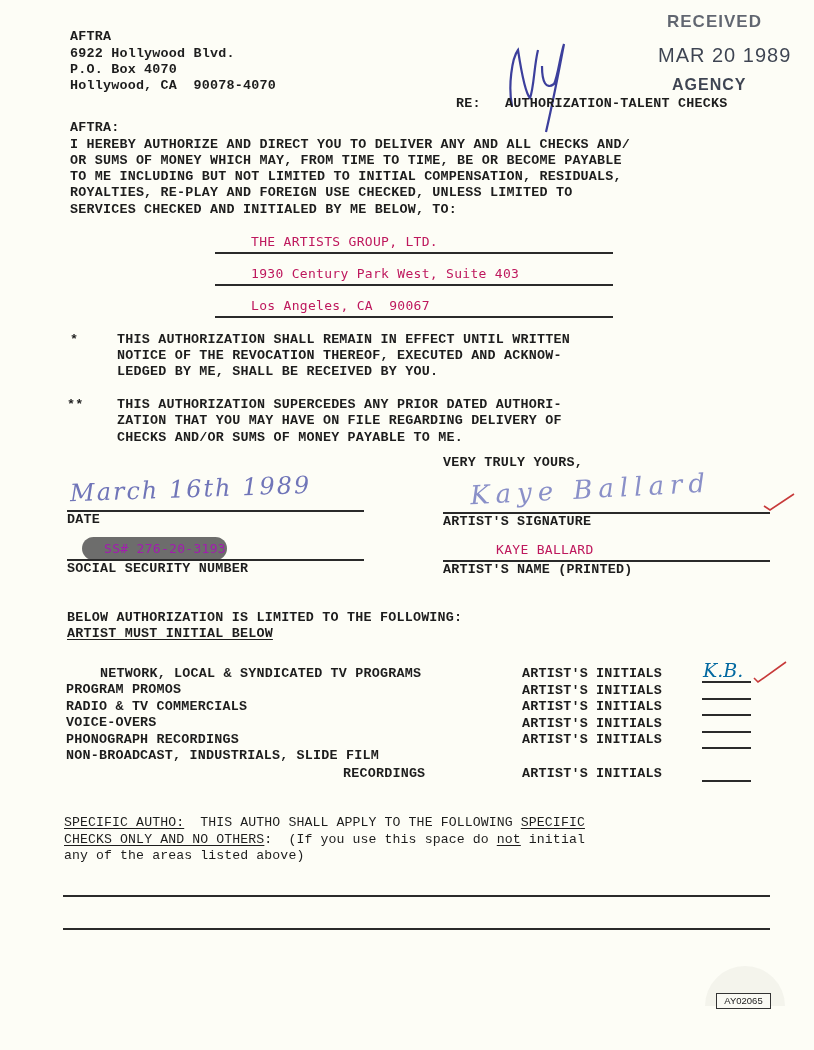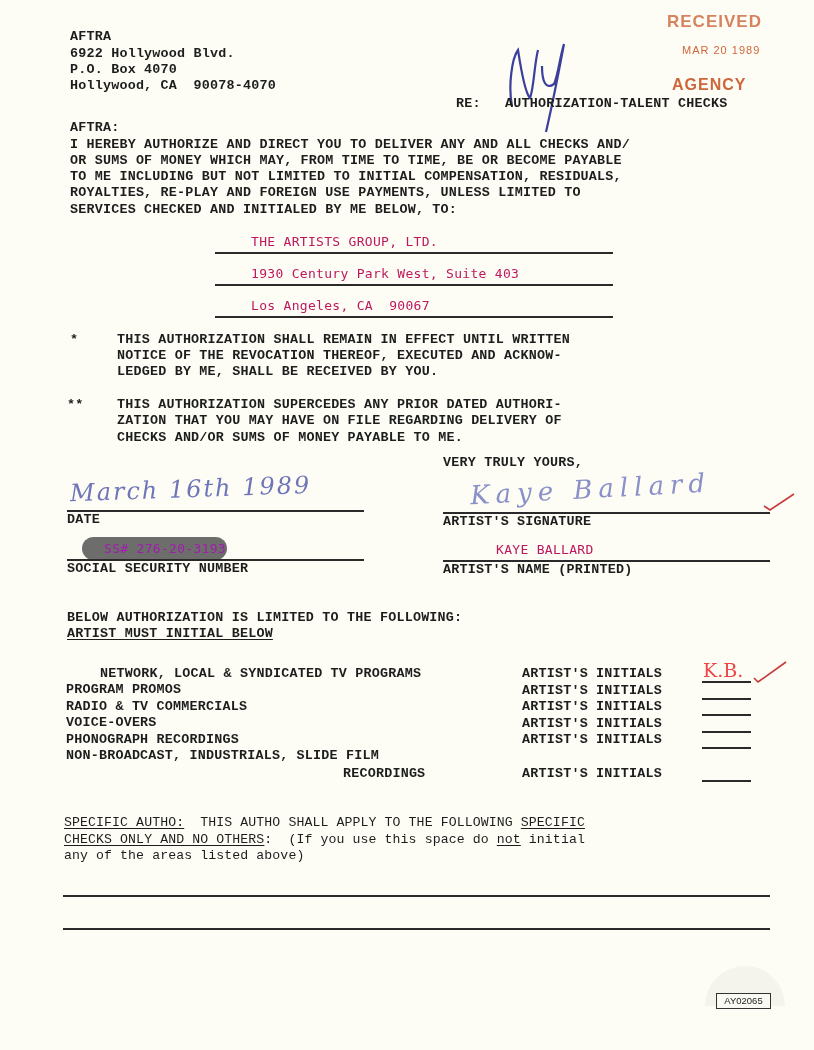--- a/index.html
+++ b/index.html
@@ -7,54 +7,54 @@
       width: 814px; height: 1050px;
       background: #fdfdf6;
       position: relative; overflow: hidden;
       color: #1d1d1d;
     }
     .serif { font-family: "Liberation Mono", "DejaVu Sans Mono", monospace; font-weight: bold; font-size: 13.4px; letter-spacing: 0.2px; }
     .narrow { font-family: "Liberation Mono", "DejaVu Sans Mono", monospace; font-size: 13.2px; letter-spacing: 0.1px; }
     .sans-type { font-family: "DejaVu Sans Mono", monospace; font-size: 13px; color: #be185d; letter-spacing: 0.3px; }
     .abs { position: absolute; white-space: pre; }
     .line { position: absolute; height: 1.5px; background: #2a2a2a; }
-    .stamp { position: absolute; font-family: "Liberation Sans", sans-serif; color: #c2410c; letter-spacing: 1px; }
+    .stamp { position: absolute; font-family: "Liberation Sans", sans-serif; color: #0f172a; letter-spacing: 1px; }
     .hand { position: absolute; }
     .u { text-decoration: underline; text-underline-offset: 2px; }
   </style>
 </head>
 <body>
 
 <div>
   <div class="abs serif" style="left:70px;top:29px;">AFTRA</div>
   <div class="abs serif" style="left:70px;top:46px;">6922 Hollywood Blvd.</div>
   <div class="abs serif" style="left:70px;top:62px;">P.O. Box 4070</div>
   <div class="abs serif" style="left:70px;top:78px;">Hollywood, CA  90078-4070</div>
 </div>
 
 <div>
   <div class="stamp" style="left:667px;top:12px;font-size:17px;font-weight:bold;opacity:0.65;">RECEIVED</div>
-  <div class="stamp" style="left:682px;top:44px;font-size:11px;opacity:0.8;">MAR 20 1989</div>
+  <div class="stamp" style="left:658px;top:44px;font-size:20px;opacity:0.8;">MAR 20 1989</div>
   <div class="stamp" style="left:672px;top:76px;font-size:16px;font-weight:bold;opacity:0.8;">AGENCY</div>
 </div>
 
 <svg class="hand" style="left:498px;top:36px;" width="80" height="100">
   <path d="M14 70 C10 50, 14 22, 20 14 C24 40, 28 58, 32 62 C36 52, 36 30, 40 14" stroke="#3c3f9c" stroke-width="2.2" fill="none"></path>
   <path d="M44 30 C44 46, 48 54, 56 48 C60 40, 62 20, 66 8 C60 40, 54 70, 48 96" stroke="#3c3f9c" stroke-width="2.2" fill="none"></path>
 </svg>
 
 <div class="abs serif" style="left:456px;top:96px;">RE:</div>
 <div class="abs serif" style="left:505px;top:96px;">AUTHORIZATION-TALENT CHECKS</div>
 
 <div>
   <div class="abs serif" style="left:70px;top:120px;">AFTRA:</div>
   <div class="abs serif" style="left:70px;top:137px;">I HEREBY AUTHORIZE AND DIRECT YOU TO DELIVER ANY AND ALL CHECKS AND/</div>
   <div class="abs serif" style="left:70px;top:153px;">OR SUMS OF MONEY WHICH MAY, FROM TIME TO TIME, BE OR BECOME PAYABLE</div>
   <div class="abs serif" style="left:70px;top:169px;">TO ME INCLUDING BUT NOT LIMITED TO INITIAL COMPENSATION, RESIDUALS,</div>
-  <div class="abs serif" style="left:70px;top:185px;">ROYALTIES, RE-PLAY AND FOREIGN USE PAYMENTS, UNLESS LIMITED TO</div>
+  <div class="abs serif" style="left:70px;top:185px;">ROYALTIES, RE-PLAY AND FOREIGN USE CHECKED, UNLESS LIMITED TO</div>
   <div class="abs serif" style="left:70px;top:202px;">SERVICES CHECKED AND INITIALED BY ME BELOW, TO:</div>
 </div>
 
 <div>
   <div class="abs sans-type" style="left:251px;top:234px;">THE ARTISTS GROUP, LTD.</div>
   <div class="line" style="left:215px;top:252px;width:398px;"></div>
   <div class="abs sans-type" style="left:251px;top:266px;">1930 Century Park West, Suite 403</div>
   <div class="line" style="left:215px;top:284px;width:398px;"></div>
   <div class="abs sans-type" style="left:251px;top:298px;">Los Angeles, CA  90067</div>
   <div class="line" style="left:215px;top:316px;width:398px;"></div>
@@ -115,21 +115,21 @@
   <div class="abs serif" style="left:66px;top:748px;">NON-BROADCAST, INDUSTRIALS, SLIDE FILM</div>
   <div class="abs serif" style="left:343px;top:766px;">RECORDINGS</div>
 
   <div class="abs serif" style="left:522px;top:666px;">ARTIST'S INITIALS</div>
   <div class="abs serif" style="left:522px;top:683px;">ARTIST'S INITIALS</div>
   <div class="abs serif" style="left:522px;top:699px;">ARTIST'S INITIALS</div>
   <div class="abs serif" style="left:522px;top:716px;">ARTIST'S INITIALS</div>
   <div class="abs serif" style="left:522px;top:732px;">ARTIST'S INITIALS</div>
   <div class="abs serif" style="left:522px;top:766px;">ARTIST'S INITIALS</div>
 
-  <div class="abs" style="left:703px;top:659px;font-family:'DejaVu Serif',serif;font-size:19px;color:#ef4444;">K.B.</div>
+  <div class="abs" style="left:703px;top:659px;font-family:'DejaVu Serif',serif;font-style:italic;font-size:19px;color:#0369a1;">K.B.</div>
   <svg class="hand" style="left:752px;top:658px;" width="40" height="26">
     <path d="M2 20 L6 24 L34 4" stroke="#c73a3a" stroke-width="1.6" fill="none"></path>
   </svg>
   <div class="line" style="left:702px;top:681px;width:49px;"></div>
   <div class="line" style="left:702px;top:698px;width:49px;"></div>
   <div class="line" style="left:702px;top:714px;width:49px;"></div>
   <div class="line" style="left:702px;top:731px;width:49px;"></div>
   <div class="line" style="left:702px;top:747px;width:49px;"></div>
   <div class="line" style="left:702px;top:780px;width:49px;"></div>
 </div>

